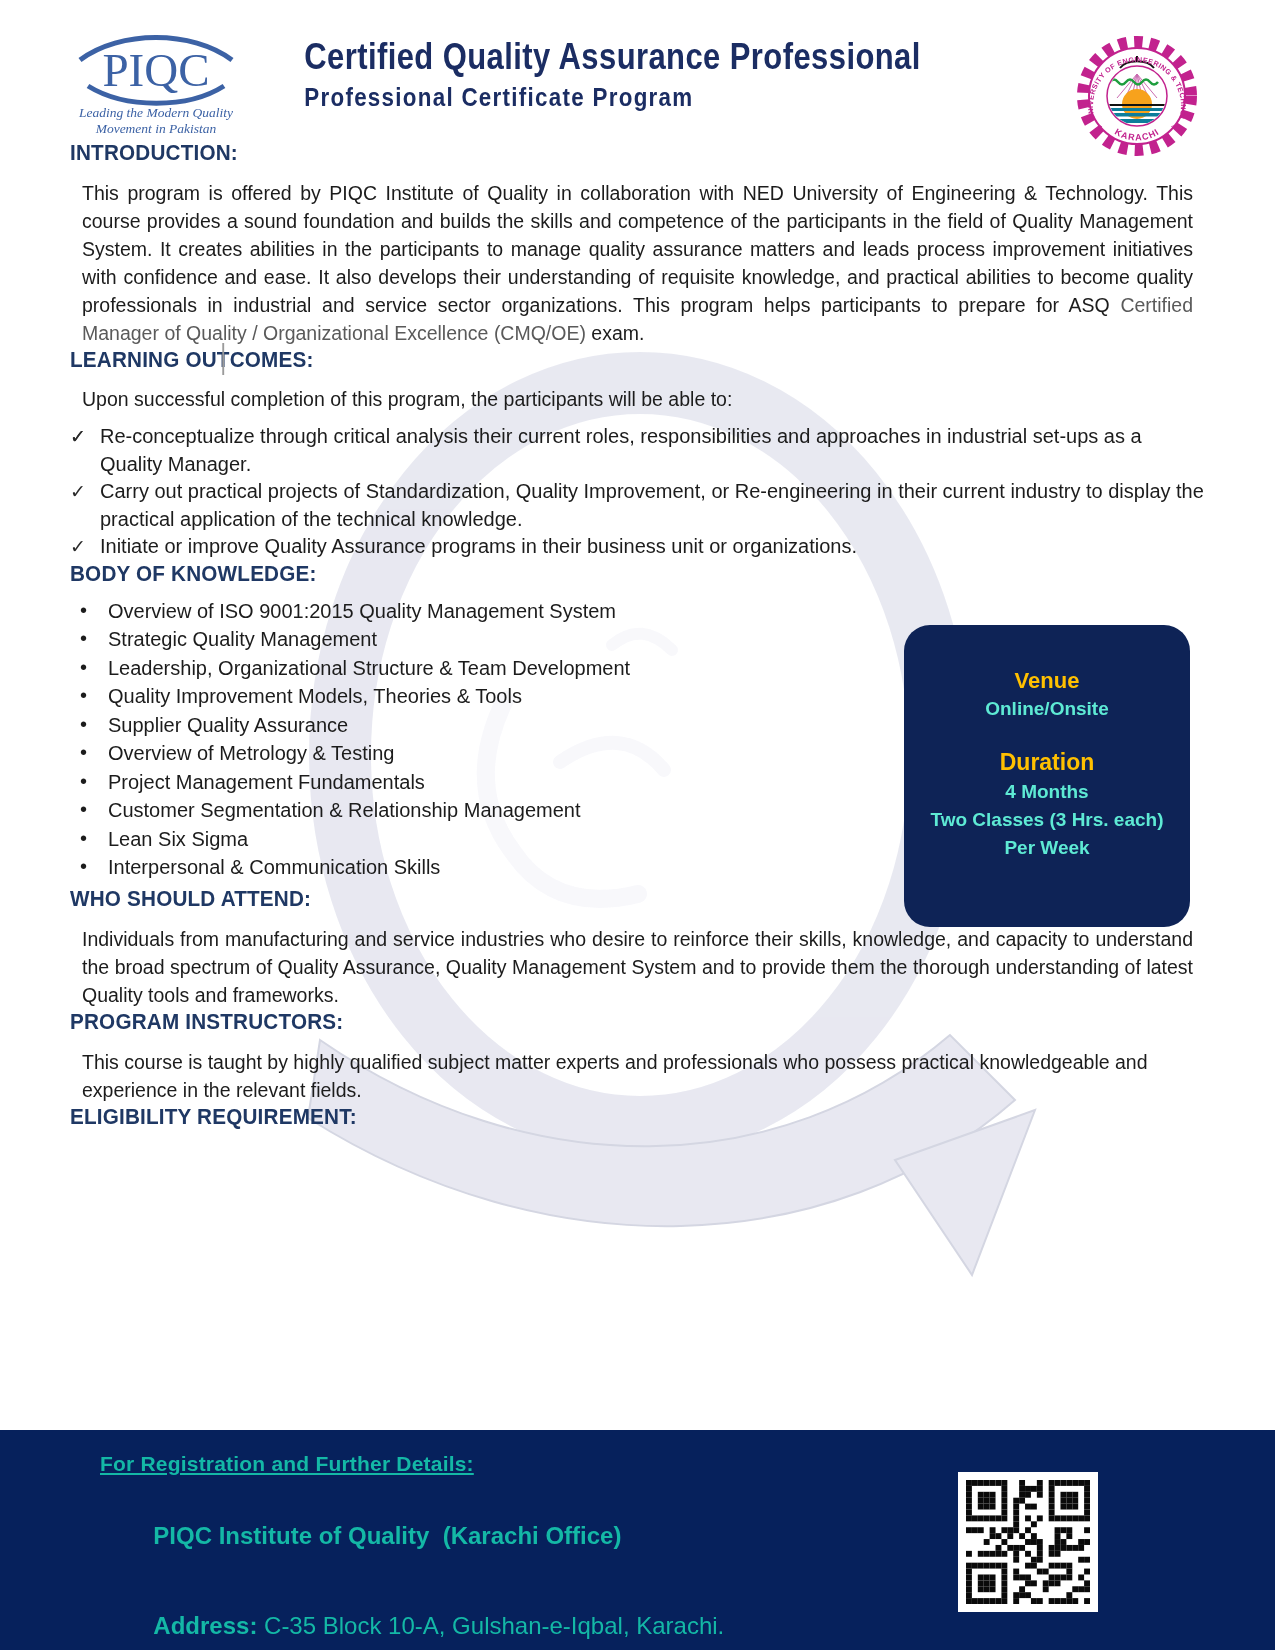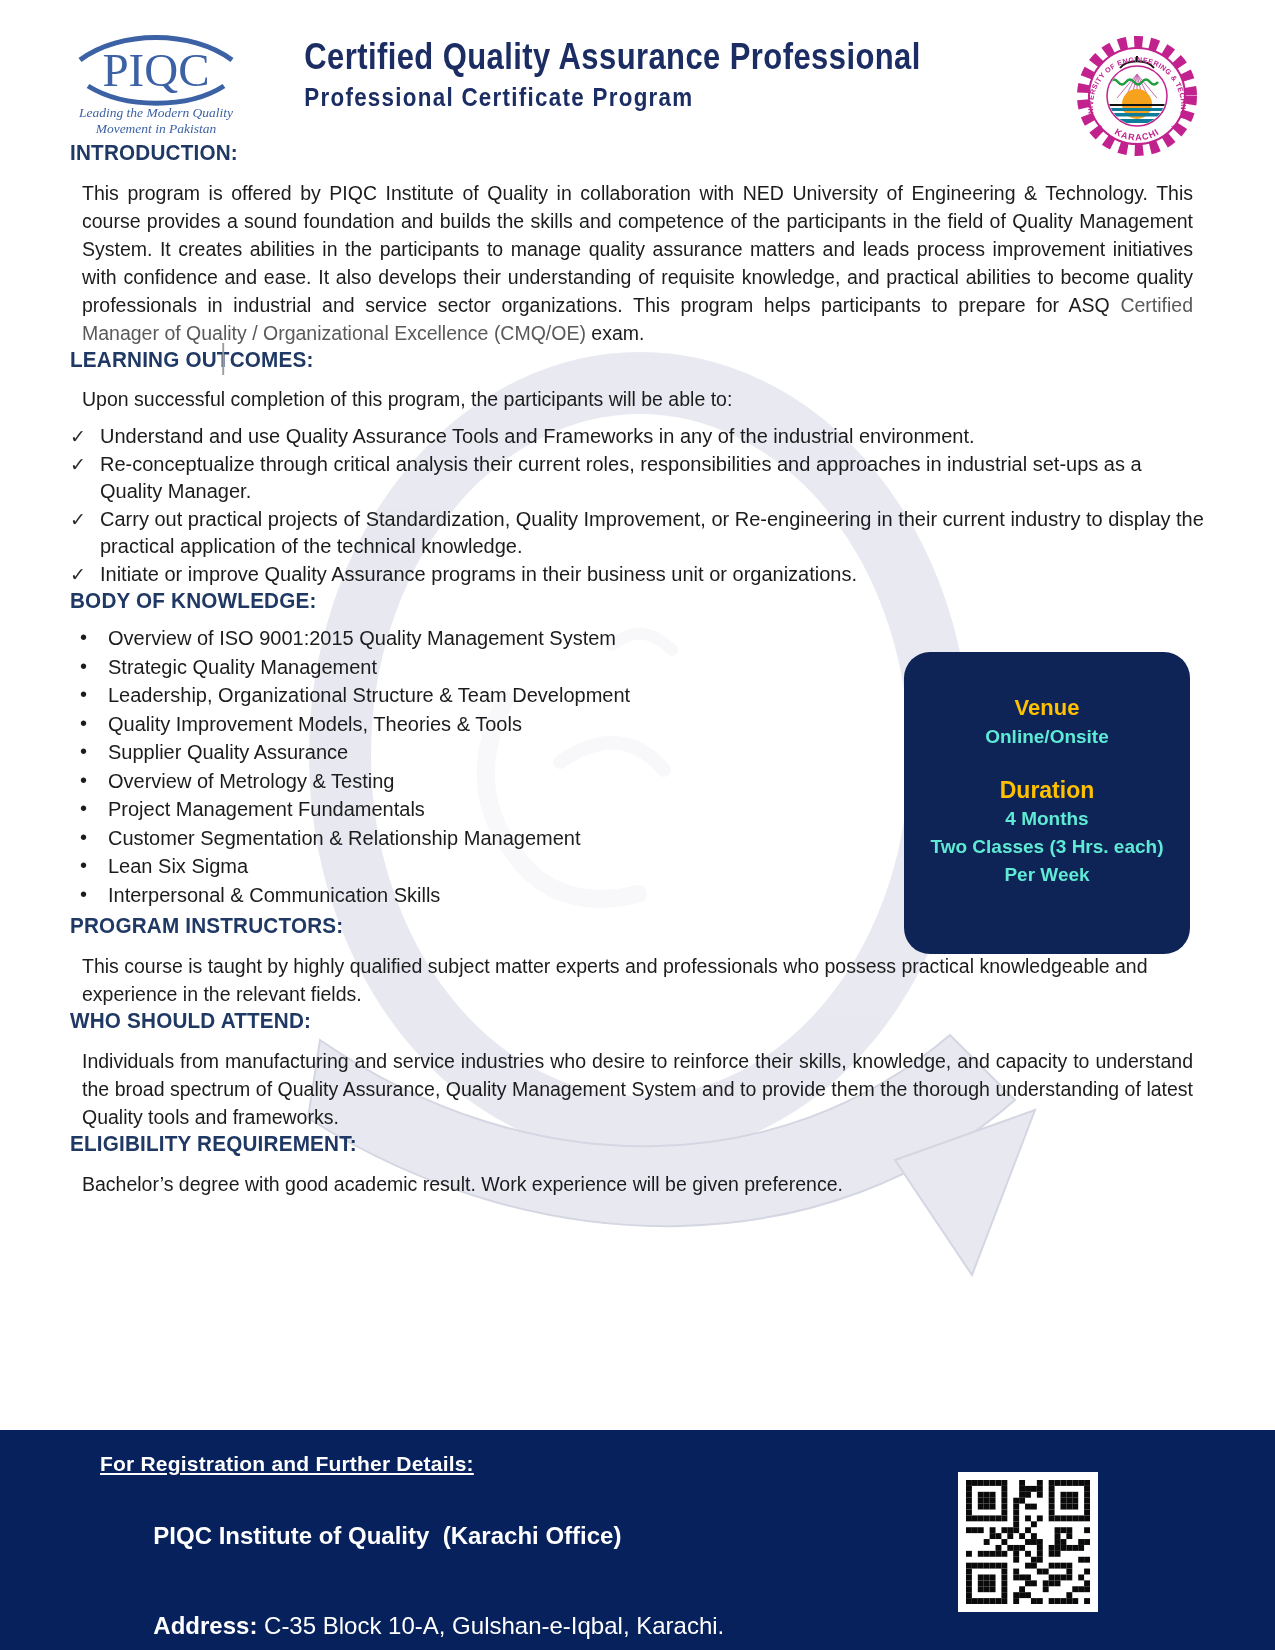--- a/index.html
+++ b/index.html
@@ -34,21 +34,21 @@
                 margin-bottom:7.5px;color:#1c1c1c;}
   ul.bullets .blt{position:absolute;left:10px;top:-1px;font-size:20px;color:#1c1c1c;}
   
   .info-card{position:absolute;top:64px;right:15px;width:286px;height:302px;background:#0e2356;
              border-radius:26px;text-align:center;color:#ffffff;box-sizing:border-box;padding-top:42px;
              box-shadow:0 0 0 1px rgba(255,255,255,0.0);}
   .card-label{font-size:22px;font-weight:bold;color:#ffc000;line-height:1.3;}
   .card-label.duration{margin-top:25px;font-size:23px;}
   .card-value{font-size:19px;font-weight:bold;line-height:28px;color:#5eead4;}
   
-  footer{position:absolute;left:0;right:0;bottom:0;height:220px;background:#06215c;z-index:2;color:#ffffff;}
+  footer{position:absolute;left:0;right:0;bottom:0;height:220px;background:#06215c;z-index:2;color:#14b8a6;}
   .footer-inner{position:relative;height:100%;box-sizing:border-box;padding:22px 0 0 100px;}
   .f-head{display:inline-block;font-size:21px;font-weight:bold;text-decoration:underline;
           margin-bottom:15px;letter-spacing:.2px;}
   .f-line{font-size:24px;line-height:30px;white-space:pre-wrap;}
   .f-line b{font-weight:bold;}
   .qr-box{position:absolute;left:958px;top:42px;width:140px;height:140px;background:#ffffff;}
 </style>
 </head>
 <body>
 
@@ -132,21 +132,21 @@
       <p class="body"><span>This program is offered by PIQC Institute of Quality in collaboration with NED University of Engineering &amp; Technology. This course provides a sound foundation and builds the skills and competence of the participants in the field of Quality Management System. It creates abilities in the participants to manage quality assurance matters and leads process improvement initiatives with confidence and ease.  It also develops their understanding of requisite knowledge, and practical abilities to become quality professionals in industrial and service sector organizations. This program helps participants to prepare for ASQ </span><span class="asq-gray">Certified Manager of Quality / Organizational Excellence (CMQ/OE)</span><span> exam.</span></p>
     </section>
 
     <section>
       <h3 class="sec mt-lo">
         <span>LEARNING OUTCOMES:</span>
         <span class="caret"></span>
       </h3>
       <p class="body" style="text-align:left;margin-top:12px;">Upon successful completion of this program, the participants will be able to:</p>
       <ul class="checklist">
-        <li><span class="chk">✓</span><span>Understand and use Quality Assurance Tools and Frameworks in any of the industrial environment.</span></li>
+        <li><span class="chk">✓</span></li>
         <li><span class="chk">✓</span><span>Re-conceptualize through critical analysis their current roles, responsibilities and approaches in industrial set-ups as a Quality Manager.</span></li>
         <li><span class="chk">✓</span><span>Carry out practical projects of Standardization, Quality Improvement, or Re-engineering in their current industry to display the practical application of the technical knowledge.</span></li>
         <li><span class="chk">✓</span><span>Initiate or improve Quality Assurance programs in their business unit or organizations.</span></li>
       </ul>
     </section>
 
     <section class="bok-wrap">
       <h3 class="sec mt-bok">
         <span>BODY OF KNOWLEDGE:</span>
       </h3>
@@ -167,38 +167,37 @@
         <div class="card-label">Venue</div>
         <div class="card-value">Online/Onsite</div>
         <div class="card-label duration">Duration</div>
         <div class="card-value">4 Months</div>
         <div class="card-value">Two Classes (3 Hrs. each)</div>
         <div class="card-value">Per Week</div>
       </aside>
     </section>
 
     <section>
+      <h3 class="sec mt-wsa">
+        <span>WHO SHOULD ATTEND:</span>
+      </h3>
+      <p class="body">Individuals from manufacturing and service industries who desire to reinforce their skills, knowledge, and capacity to understand the broad spectrum of Quality Assurance, Quality Management System and to provide them the thorough understanding of latest Quality tools and frameworks.</p>
+    </section>
+
+    <section>
       <h3 class="sec mt-pi">
         <span>PROGRAM INSTRUCTORS:</span>
       </h3>
       <p class="body" style="text-align:left;">This course is taught by highly qualified subject matter experts and professionals who possess practical knowledgeable and experience in the relevant fields.</p>
-    </section>
-
-    <section>
-      <h3 class="sec mt-wsa">
-        <span>WHO SHOULD ATTEND:</span>
-      </h3>
-      <p class="body">Individuals from manufacturing and service industries who desire to reinforce their skills, knowledge, and capacity to understand the broad spectrum of Quality Assurance, Quality Management System and to provide them the thorough understanding of latest Quality tools and frameworks.</p>
     </section>
 
     <section>
       <h3 class="sec mt-el">
         <span>ELIGIBILITY REQUIREMENT:</span>
       </h3>
-      <p class="body" style="text-align:left;">Bachelor’s degree with good academic result. Work experience will be given preference.</p>
     </section>
 
   </main>
 
   <footer>
     <div class="footer-inner">
       <div>
         <span class="f-head">For Registration and Further Details:</span>
       </div>
       <div class="f-line">

